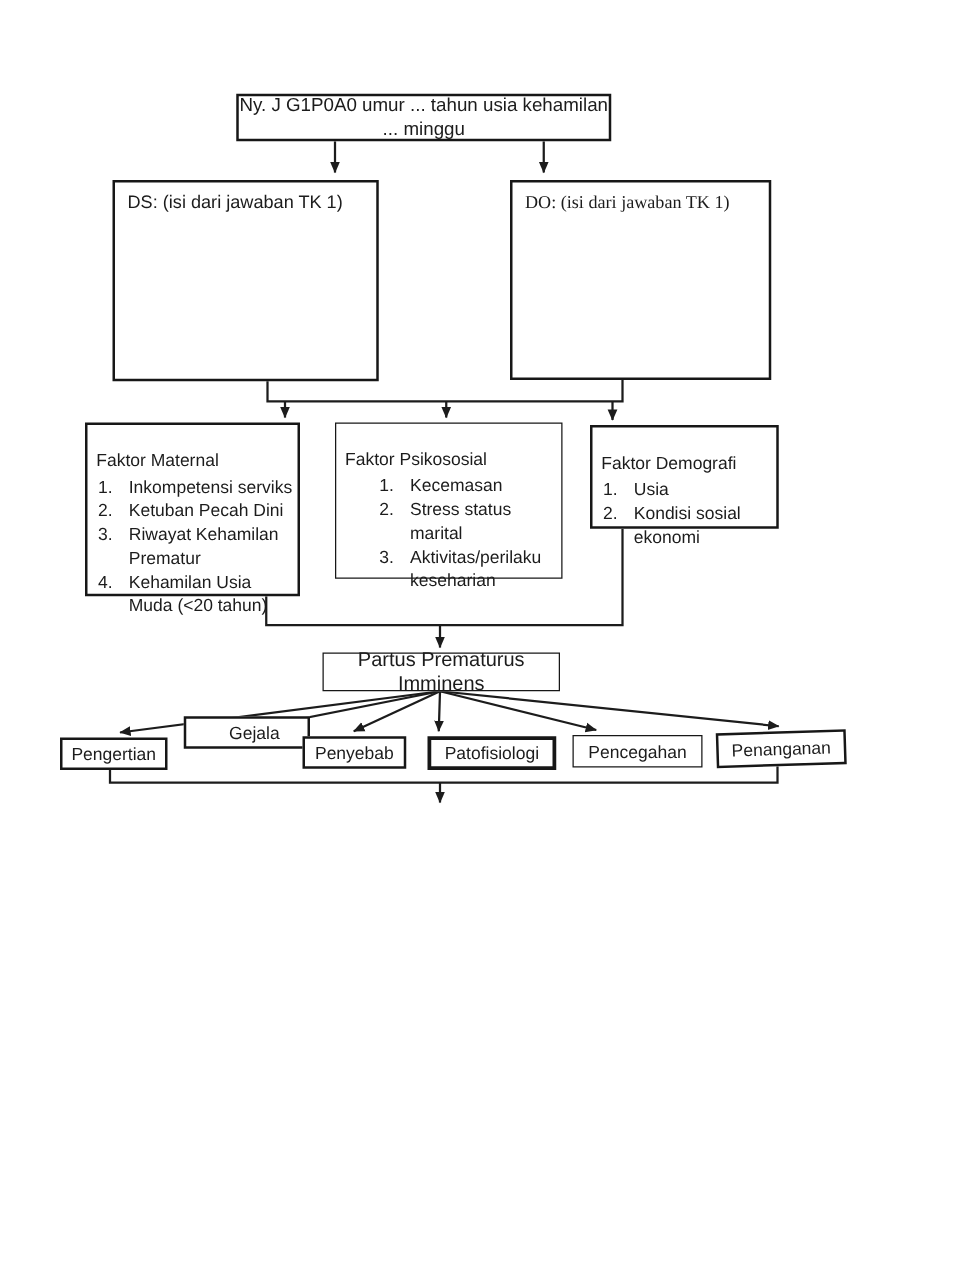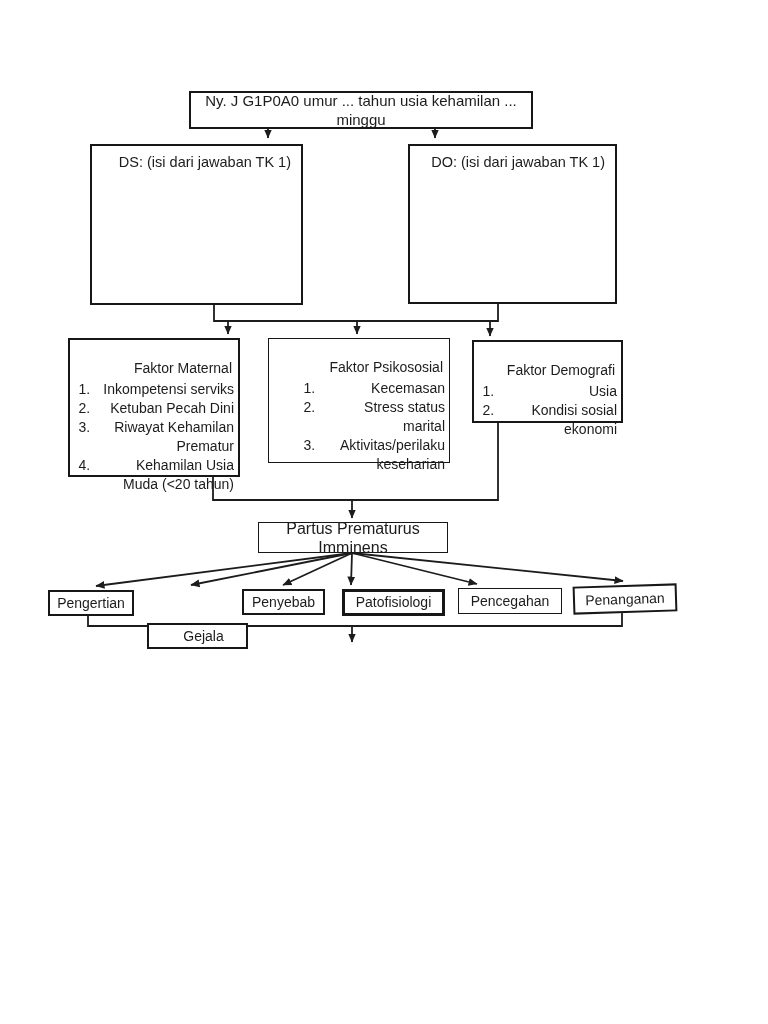--- a/index.html
+++ b/index.html
@@ -5,38 +5,38 @@
   html,body{margin:0;padding:0;background:#ffffff;}
   body{
     width:768px;height:1024px;position:relative;overflow:hidden;
     font-family:"Liberation Sans","DejaVu Sans",sans-serif;
     color:#1c1c1c;
   }
   #canvas{position:absolute;left:0;top:0;width:768px;height:1024px;}
   svg.connectors{position:absolute;left:0;top:0;z-index:1;}
   .box{
     position:absolute;z-index:2;background:#ffffff;border-style:solid;border-color:#171717;
-    box-sizing:border-box;font-size:14px;line-height:19px;text-align:right;
+    box-sizing:border-box;font-size:14px;line-height:19px;
   }
   .center{display:flex;align-items:center;justify-content:center;text-align:center;}
   .topleft{padding:7px 10px;}
   .factor-title{padding:19px 6px 0 7px;white-space:nowrap;}
   ol.factor-list{margin:2px 0 0 0;padding:0 4px 0 24px;}
   ol.factor-list.indented{padding-left:50px;}
   ol.factor-list li{padding-left:9px;margin:0;}
-  #title-box{left:189px;top:75px;width:344px;height:38px;border-width:2px;font-size:15px;margin-top:16px;}
+  #title-box{left:189px;top:75px;width:300px;height:38px;border-width:2px;font-size:15px;}
   #ds-box{left:90px;top:144px;width:213px;height:161px;border-width:2.5px;font-size:14.5px;}
-  #do-box{left:408px;top:144px;width:209px;height:160px;border-width:2px;font-size:14.5px;}
+  #do-box{left:408px;top:144px;width:209px;height:160px;border-width:2px;font-size:14.5px;font-family:Liberation Serif, serif;}
   #maternal-box{left:68px;top:338px;width:172px;height:139px;border-width:2.5px;}
   #psikososial-box{left:268px;top:338px;width:182px;height:125px;border-width:1.5px;}
   #demografi-box{left:472px;top:340px;width:151px;height:83px;border-width:2.5px;}
   #partus-box{left:258px;top:522px;width:190px;height:31px;border-width:1.5px;font-size:16px;}
   .topic{height:26px;font-size:14px;}
   #topic-0{left:48px;top:590px;width:86px;border-width:2.5px;}
-  #topic-1{left:147px;top:623px;width:101px;border-width:2px;padding-left:12px;}
+  #topic-1{left:147px;top:573px;width:101px;border-width:2px;padding-left:12px;}
   #topic-2{left:242px;top:589px;width:83px;border-width:2.5px;text-align:center;}
   #topic-3{left:342px;top:589px;width:103px;height:27px;border-width:3px;text-align:right;}
   #topic-4{left:458px;top:588px;width:104px;border-width:1.5px;}
   #topic-5{left:573px;top:585px;width:104px;height:28px;border-width:2px;transform:rotate(-1.8deg);}
   #komplikasi-box{left:293px;top:646px;width:124px;height:27px;border-width:2.5px;font-size:14.5px;}
 </style>
 </head>
 <body>
 
 <div id="canvas">

